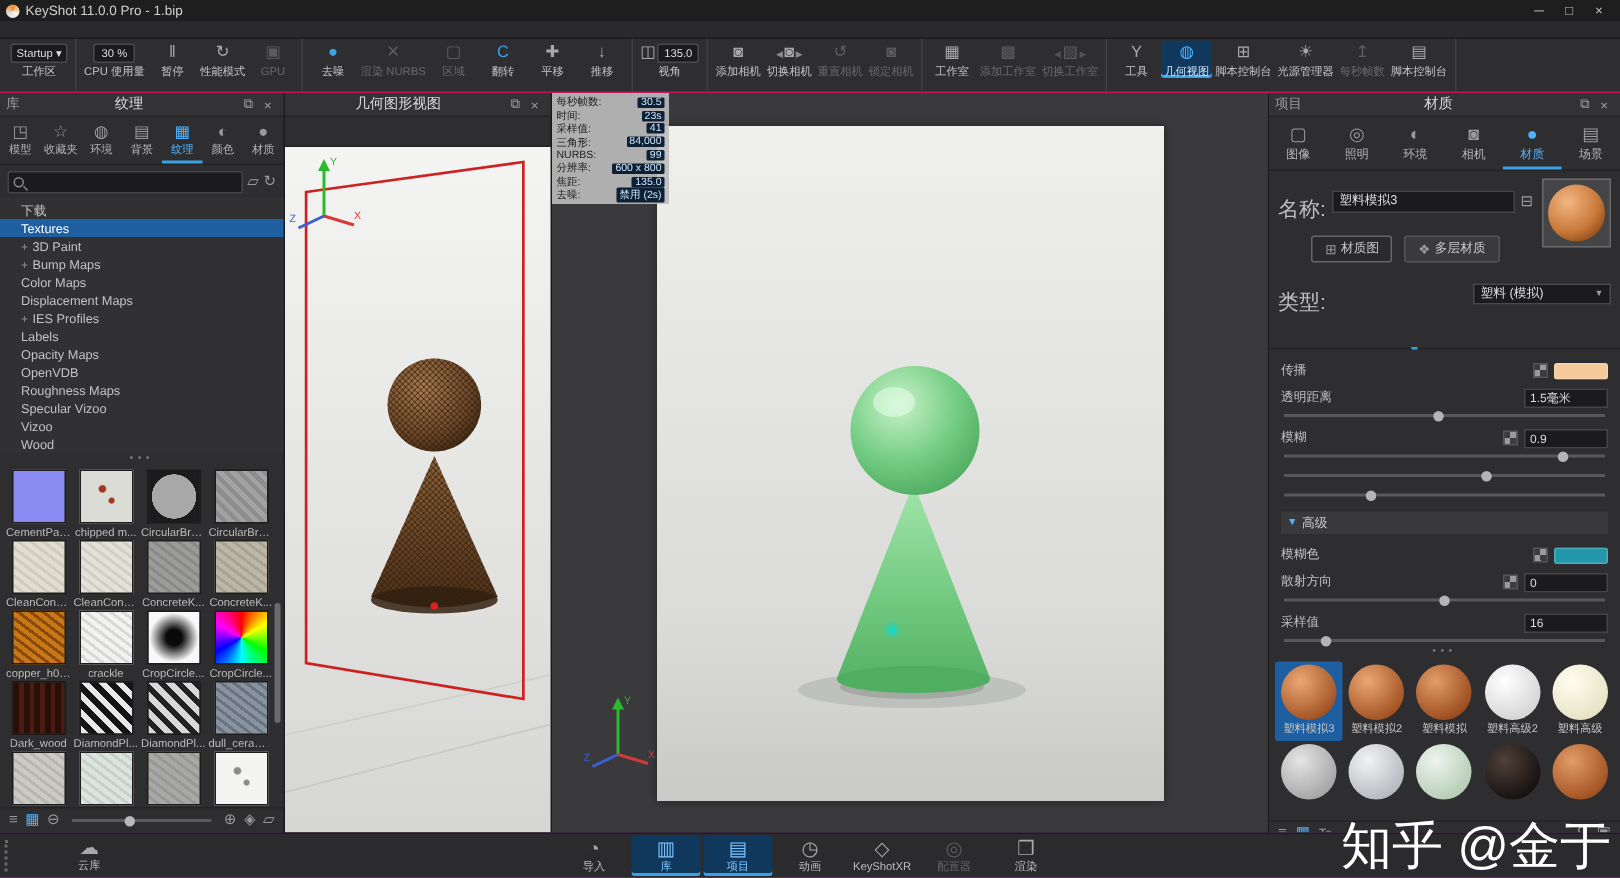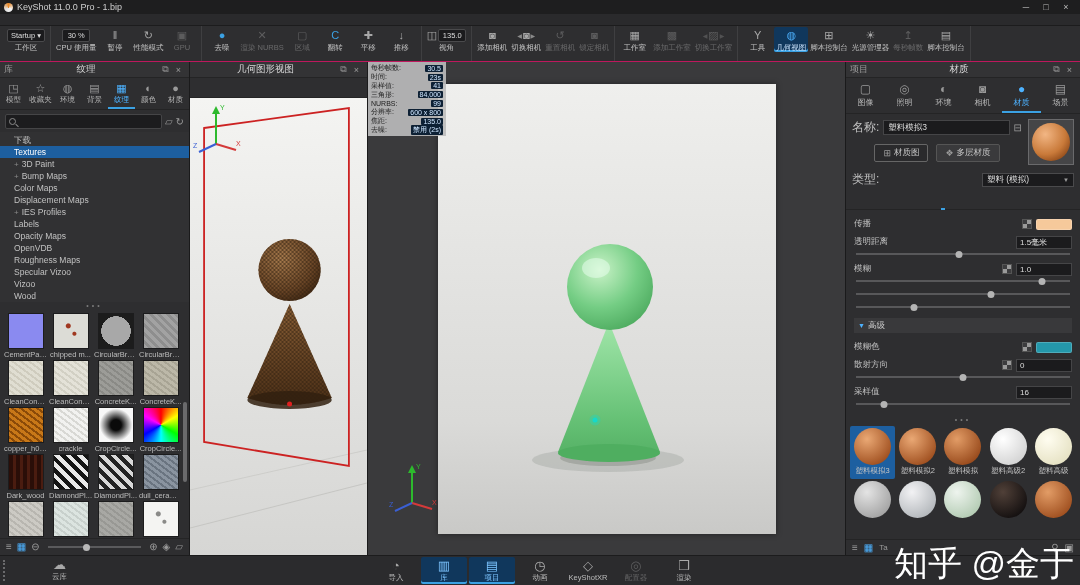--- a/index.html
+++ b/index.html
@@ -95,21 +95,21 @@
   .ptabs { height:36px; display:flex; border-bottom:1px solid #242425; flex:0 0 auto; }
   .ptab { flex:1; display:flex; flex-direction:column; align-items:center; justify-content:center; gap:2px; }
   .ptab .ticon { font-size:12px; color:#9a9a9a; line-height:1; }
   .ptab .tlabel { font-size:8px; color:#b5b5b5; }
   .ptab.selected { box-shadow:inset 0 -2px 0 #3ba1e3; }
   .ptab.selected .ticon, .ptab.selected .tlabel { color:#4db2ff; }
 
   .matheader { display:flex; padding:5px 6px 2px 6px; gap:6px; flex:0 0 auto; }
   .mhleft { flex:1; min-width:0; }
   .namerow { display:flex; align-items:center; gap:4px; }
-  .flabel { font-size:12px; color:#c0c0c0; white-space:nowrap; }
+  .flabel { font-size:14px; color:#c0c0c0; white-space:nowrap;margin-top:12px; }
   .nameinput { flex:1; min-width:0; height:15px; background:#1b1b1d; border:1px solid #454547; color:#ddd; font-size:8.5px; padding:0 4px; }
   .monico { font-size:10px; color:#9a9a9a; }
   .btnrow { display:flex; justify-content:center; gap:8px; margin-top:8px; }
   .mbtn { font-size:8.5px; color:#c8c8c8; background:#3a3a3c; border:1px solid #555; padding:2px 8px; border-radius:2px; display:flex; gap:3px; align-items:center; }
   .mbtn .bico { font-size:9px; color:#9a9a9a; }
   .mbtn.pressed { background:#2a2a2c; border-color:#666; }
   .preview { width:46px; height:46px; background:#454547; border:1px solid #6a6a6c; display:flex; align-items:center; justify-content:center; flex:0 0 auto; }
   .psphere { width:38px; height:38px; border-radius:50%; background:radial-gradient(circle at 35% 30%, #f2b684, #c97a3a 55%, #8a4516 85%); }
 
   .typerow { display:flex; align-items:center; padding:4px 6px; flex:0 0 auto;justify-content:flex-end; }
@@ -792,21 +792,21 @@
             <div class="slidertrack">
                 <div class="sliderdot" style="left: 48%;"></div>
               </div>
           </div>
         </div>
           <div class="prow">
           <div class="prowline">
             <span class="plabel">模糊</span>
             <span class="checker"></span>
 
-            <span class="valbox">1.0</span>
+            <span class="valbox">0.9</span>
           </div>
           <div class="sliderrow">
             <div class="slidertrack">
                 <div class="sliderdot" style="left: 87%;"></div>
               </div>
           </div>
         </div>
           <div class="prow">
           <div class="sliderrow">
             <div class="slidertrack">

